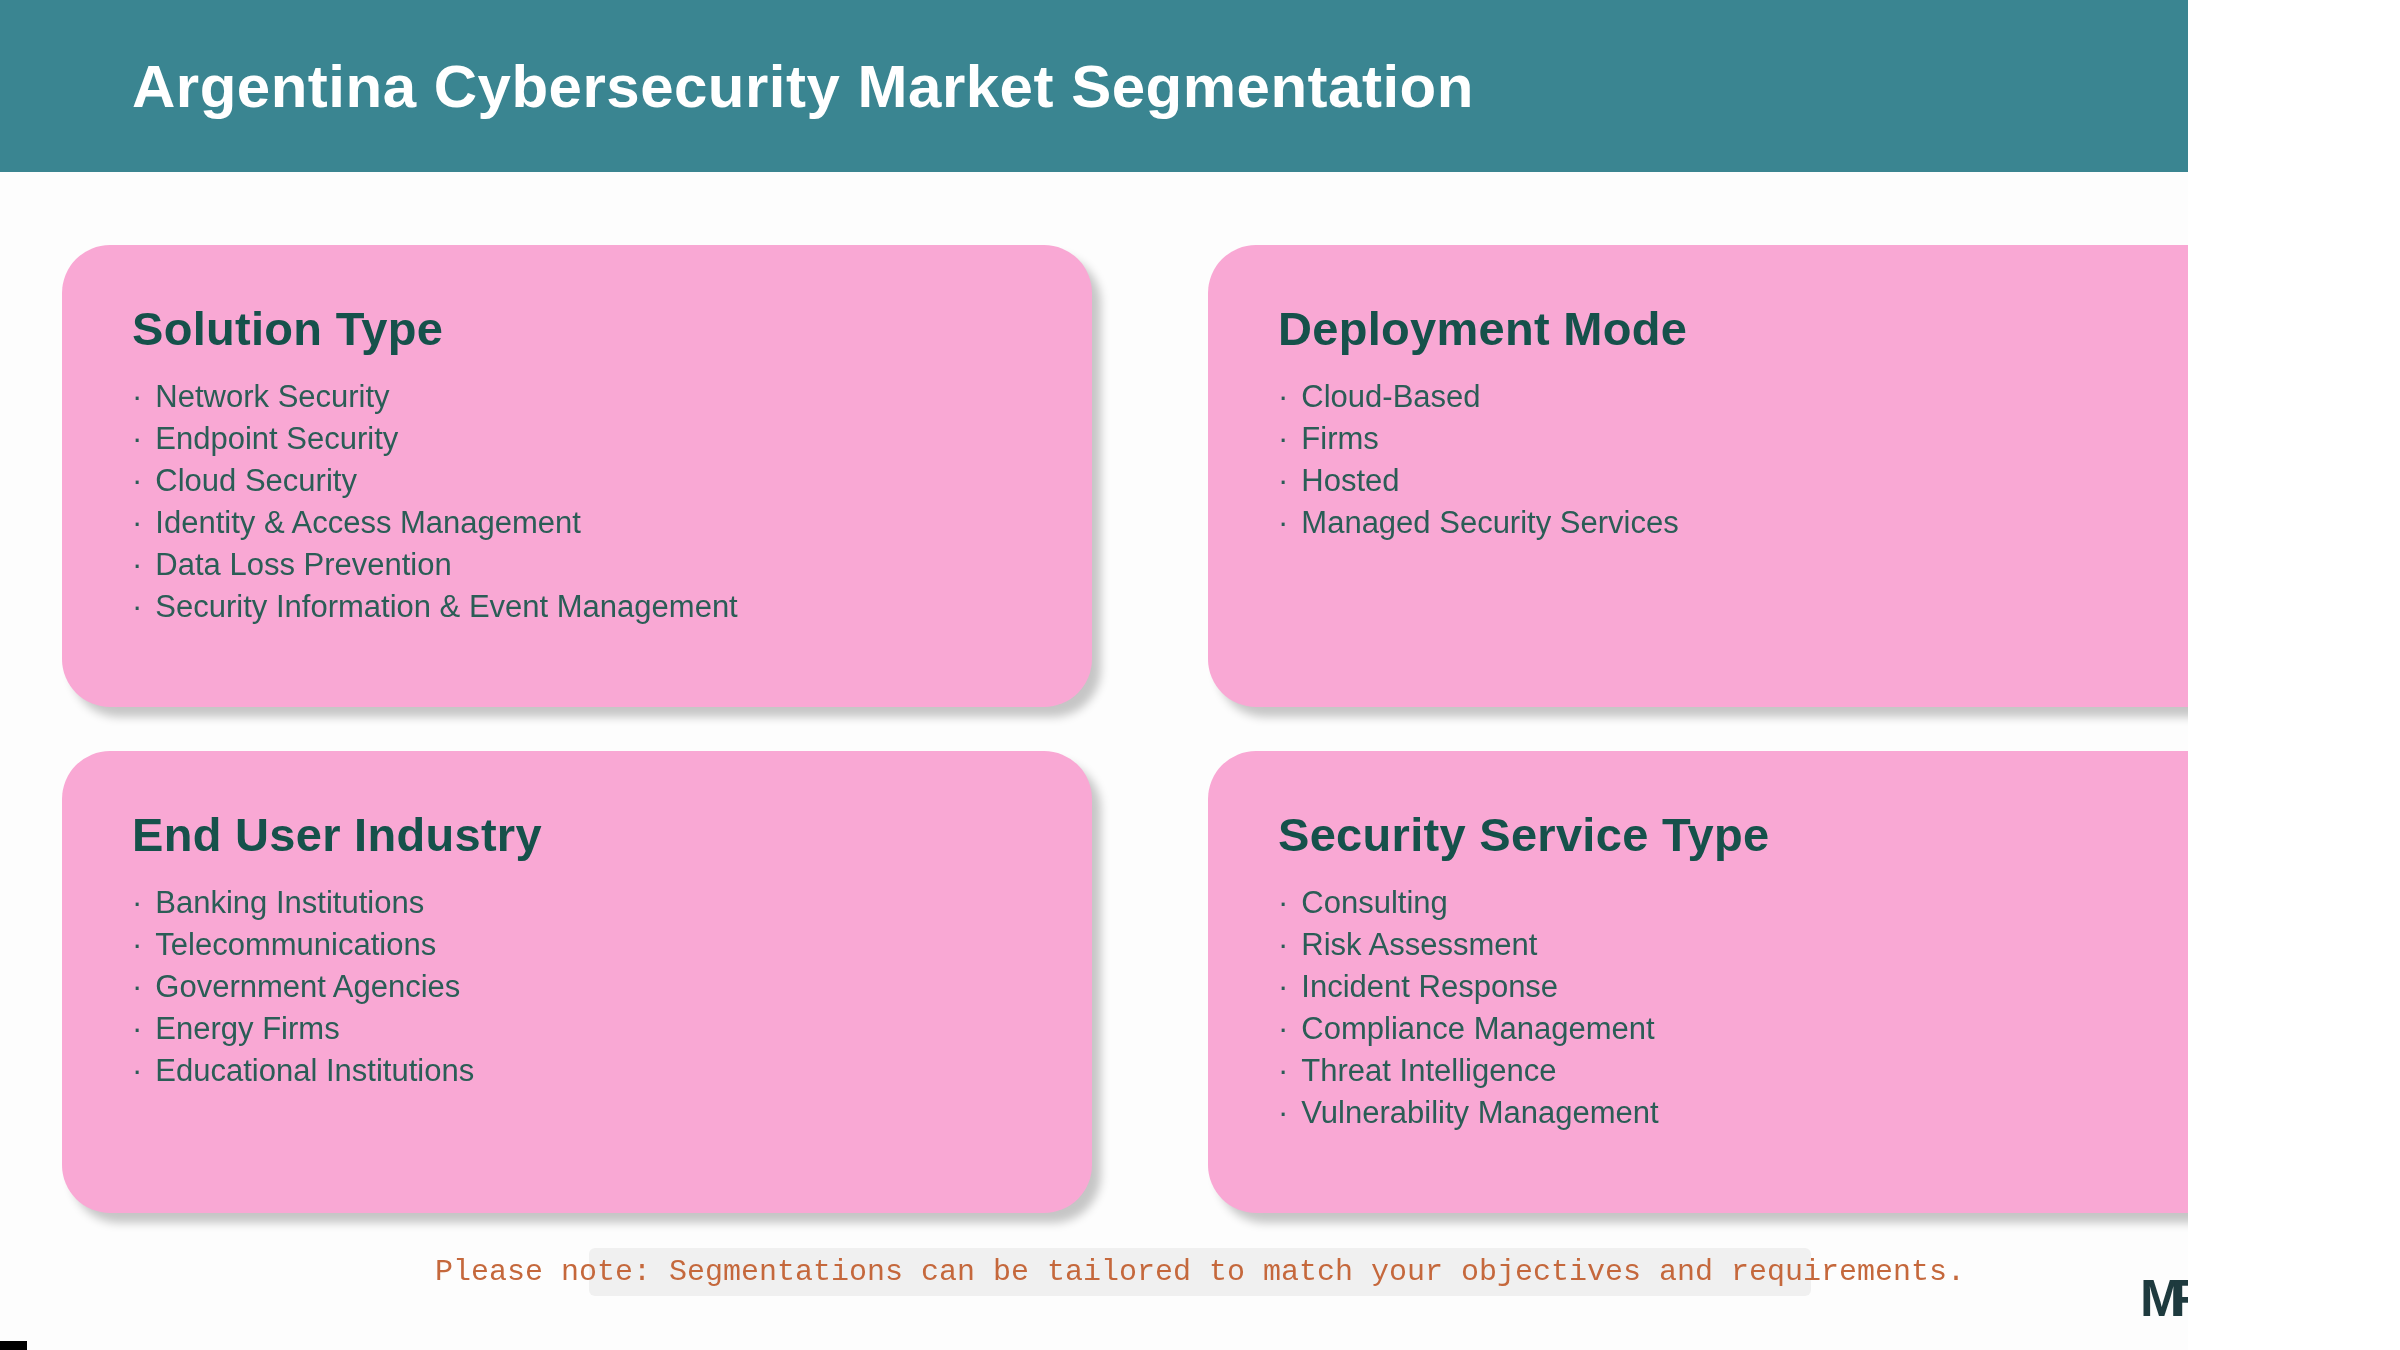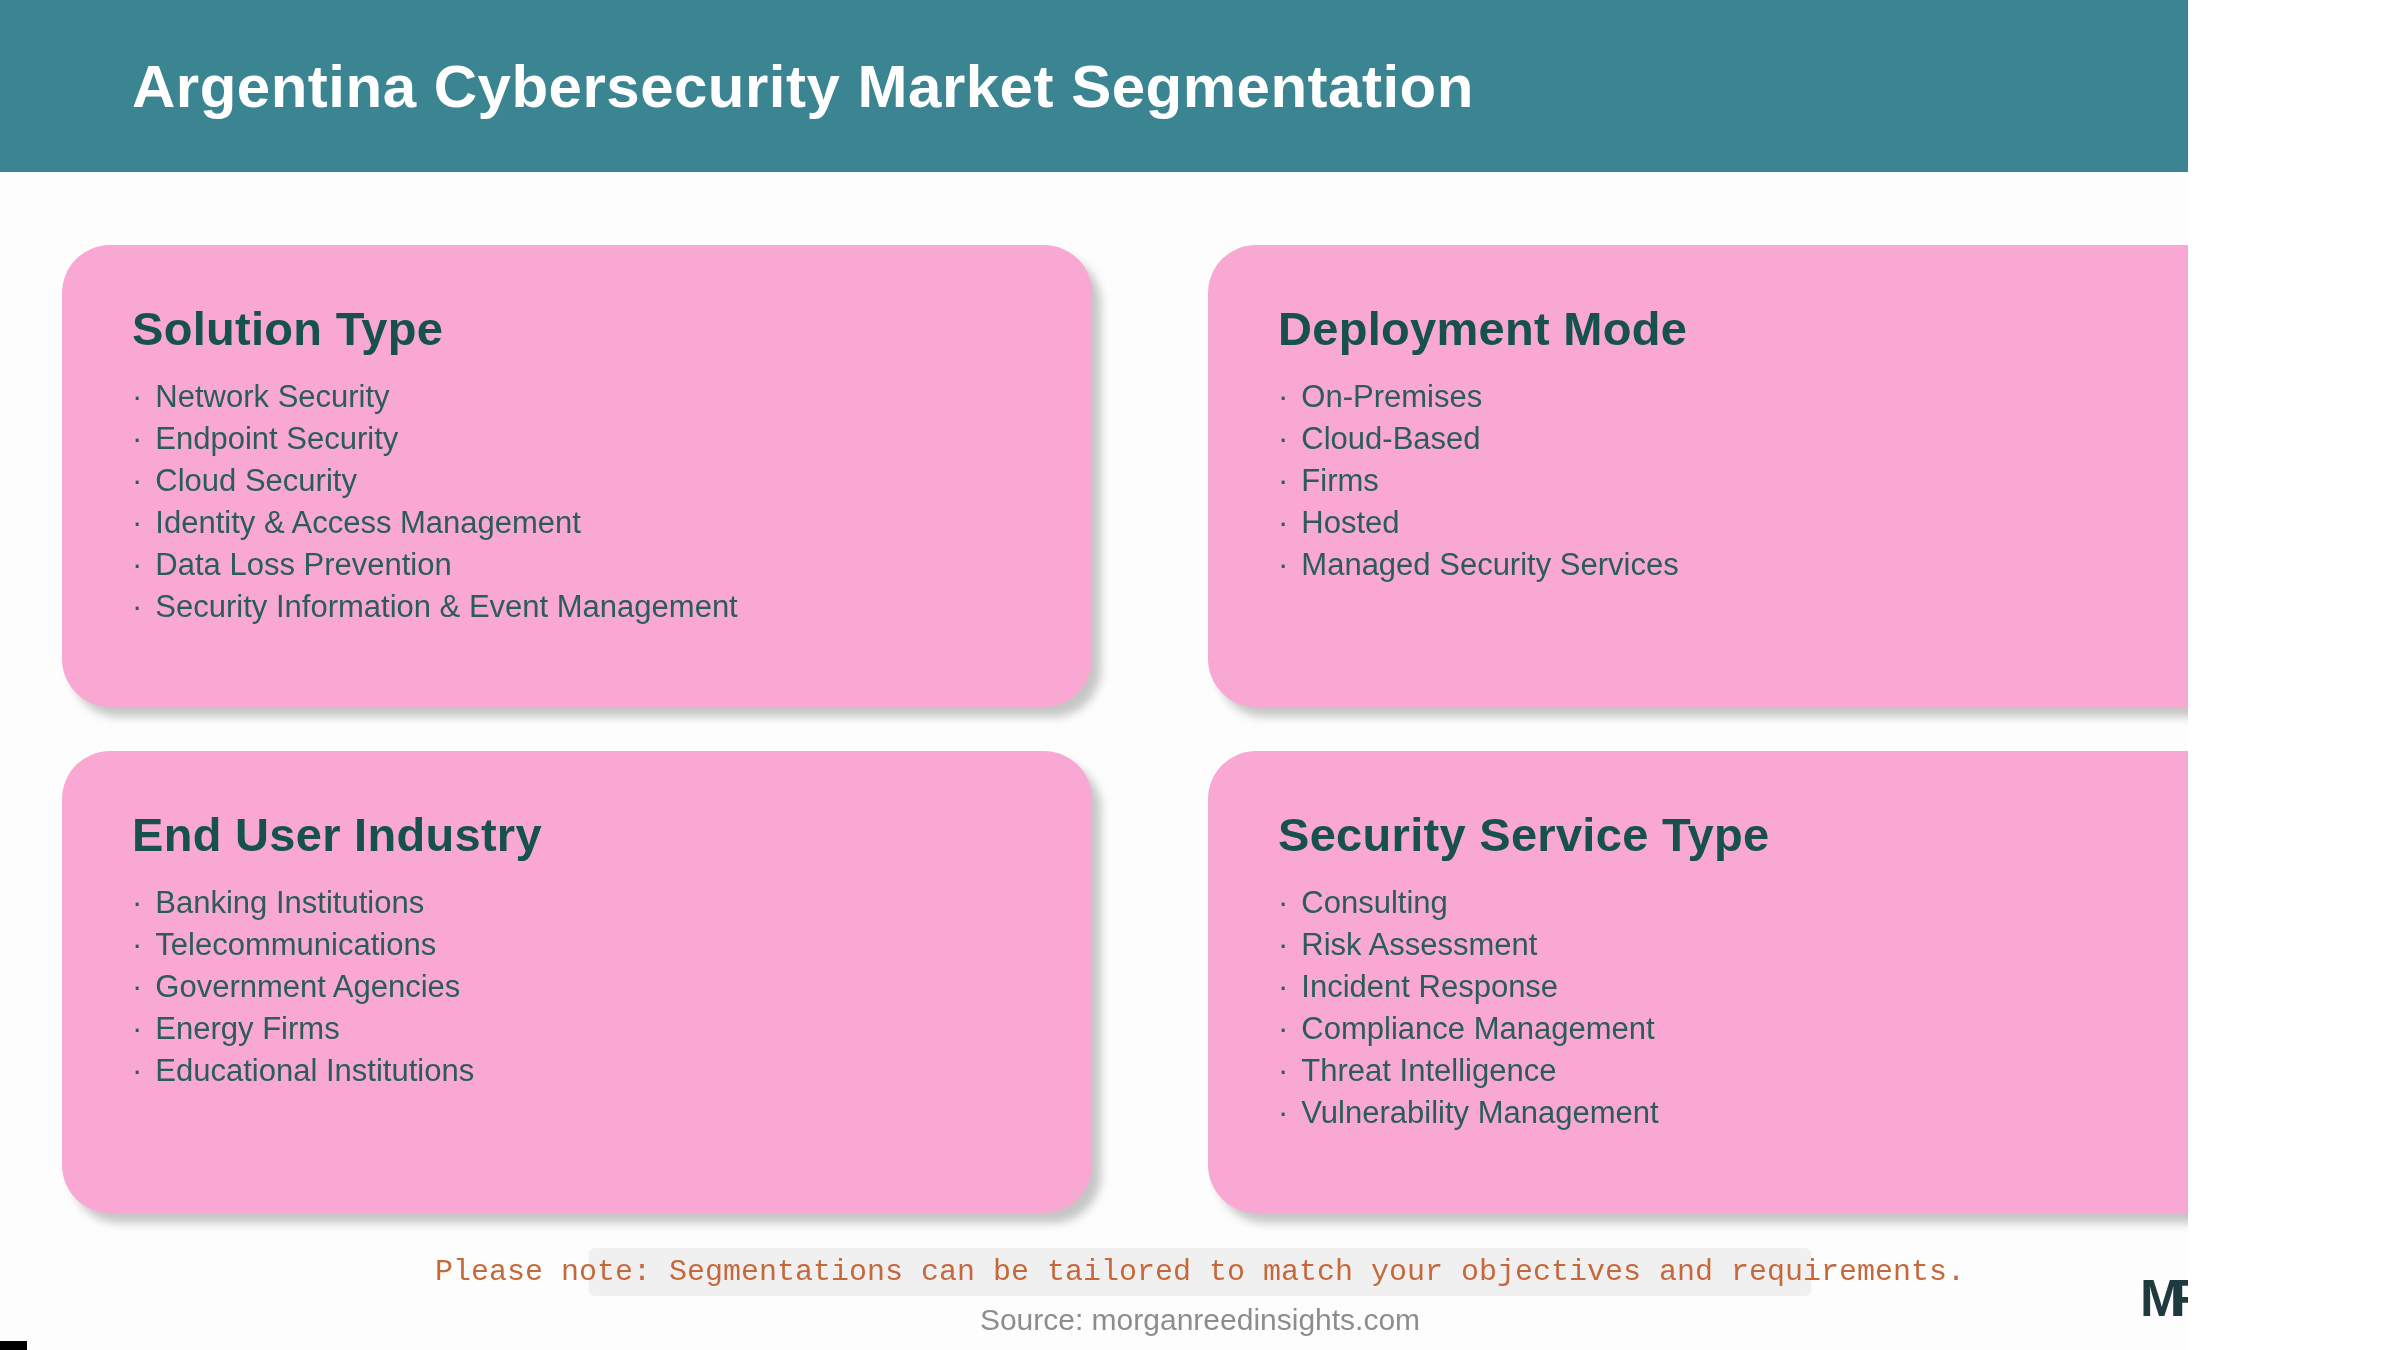--- a/index.html
+++ b/index.html
@@ -98,21 +98,20 @@
       <li>Cloud Security</li>
       <li>Identity &amp; Access Management</li>
       <li>Data Loss Prevention</li>
       <li>Security Information &amp; Event Management</li>
     </ul>
   </div>
 
   <div class="seg-card card-pos-1">
     <h2 class="card-title">Deployment Mode</h2>
     <ul class="item-list">
-      <li>On-Premises</li>
       <li>Cloud-Based</li>
       <li>Firms</li>
       <li>Hosted</li>
       <li>Managed Security Services</li>
     </ul>
   </div>
 
   <div class="seg-card card-pos-2">
     <h2 class="card-title">End User Industry</h2>
     <ul class="item-list">
@@ -133,21 +132,20 @@
       <li>Compliance Management</li>
       <li>Threat Intelligence</li>
       <li>Vulnerability Management</li>
     </ul>
   </div>
 
   <div class="note-bar">
     <span class="note-text">Please note: Segmentations can be tailored to match your objectives and requirements.</span>
   </div>
 
-  <div class="source-text">Source: morganreedinsights.com</div>
 
   <div class="brand-logo">
     <div class="logo-monogram"><span>M</span><span>R</span></div>
     <div class="logo-textcol">
       <div class="logo-name"><span class="w700">Morgan</span><span>Reed</span></div>
       <div class="logo-tagline">Insights</div>
     </div>
   </div>
 
   <div class="corner-mark-left"></div>

